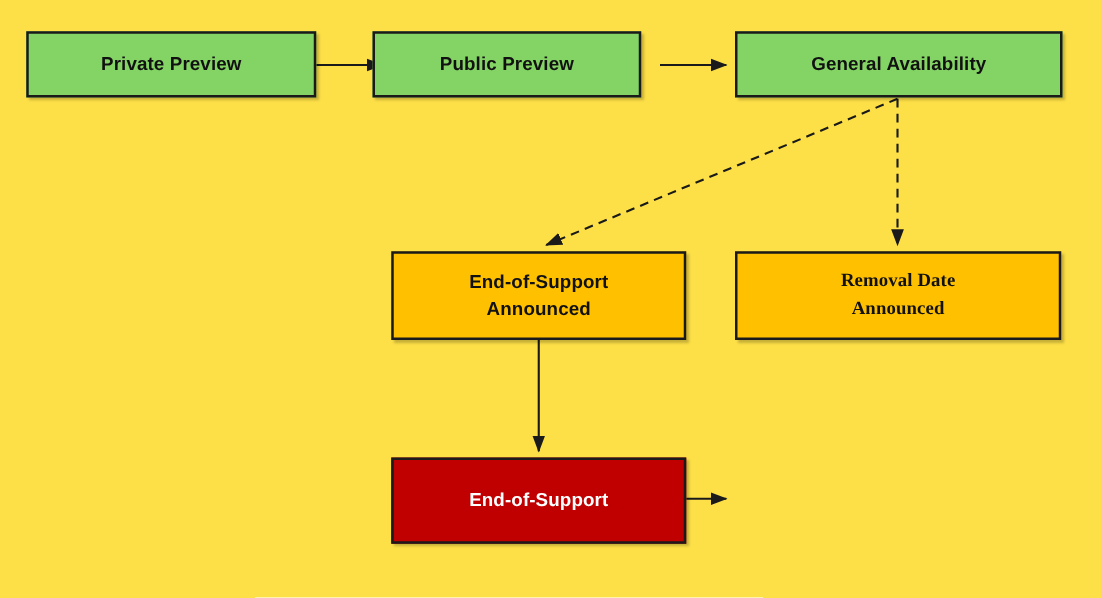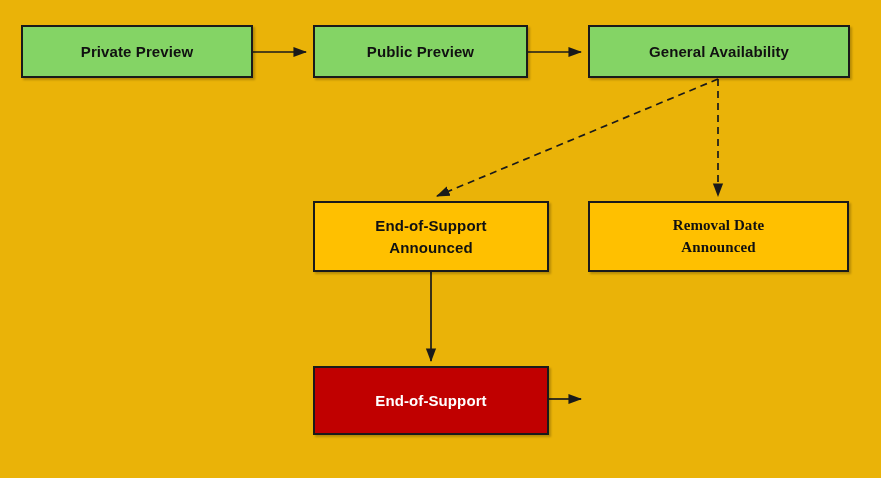--- a/index.html
+++ b/index.html
@@ -4,21 +4,21 @@
 <style>
   html, body {
     margin: 0;
     padding: 0;
     background: #ffffff;
   }
   #canvas {
     position: relative;
     width: 881px;
     height: 478px;
-    background: #eab308;
+    background: #fde047;
     overflow: hidden;
     font-family: "Liberation Sans", sans-serif;
   }
   .node {
     position: absolute;
     box-sizing: border-box;
     border: 2px solid #1a1a1a;
     display: flex;
     align-items: center;
     justify-content: center;
@@ -77,21 +77,21 @@
 
     <line x1="431" y1="272" x2="431" y2="361" stroke="#1a1a1a" stroke-width="1.7" marker-end="url(#arrowhead)"></line>
 
     <line x1="549" y1="399" x2="581" y2="399" stroke="#1a1a1a" stroke-width="1.7" marker-end="url(#arrowhead)"></line>
   </svg>
 
   <div class="node node-green" style="left:21px; top:25px; width:232px; height:53px;">
     <span class="node-label">Private Preview</span>
   </div>
 
-  <div class="node node-green" style="left:313px; top:25px; width:215px; height:53px;">
+  <div class="node node-green" style="left:298px; top:25px; width:215px; height:53px;">
     <span class="node-label">Public Preview</span>
   </div>
 
   <div class="node node-green" style="left:588px; top:25px; width:262px; height:53px;justify-content:center;">
     <span class="node-label">General Availability</span>
   </div>
 
   <div class="node node-orange" style="left:313px; top:201px; width:236px; height:71px;">
     <span class="node-label">End-of-Support
 Announced</span>

